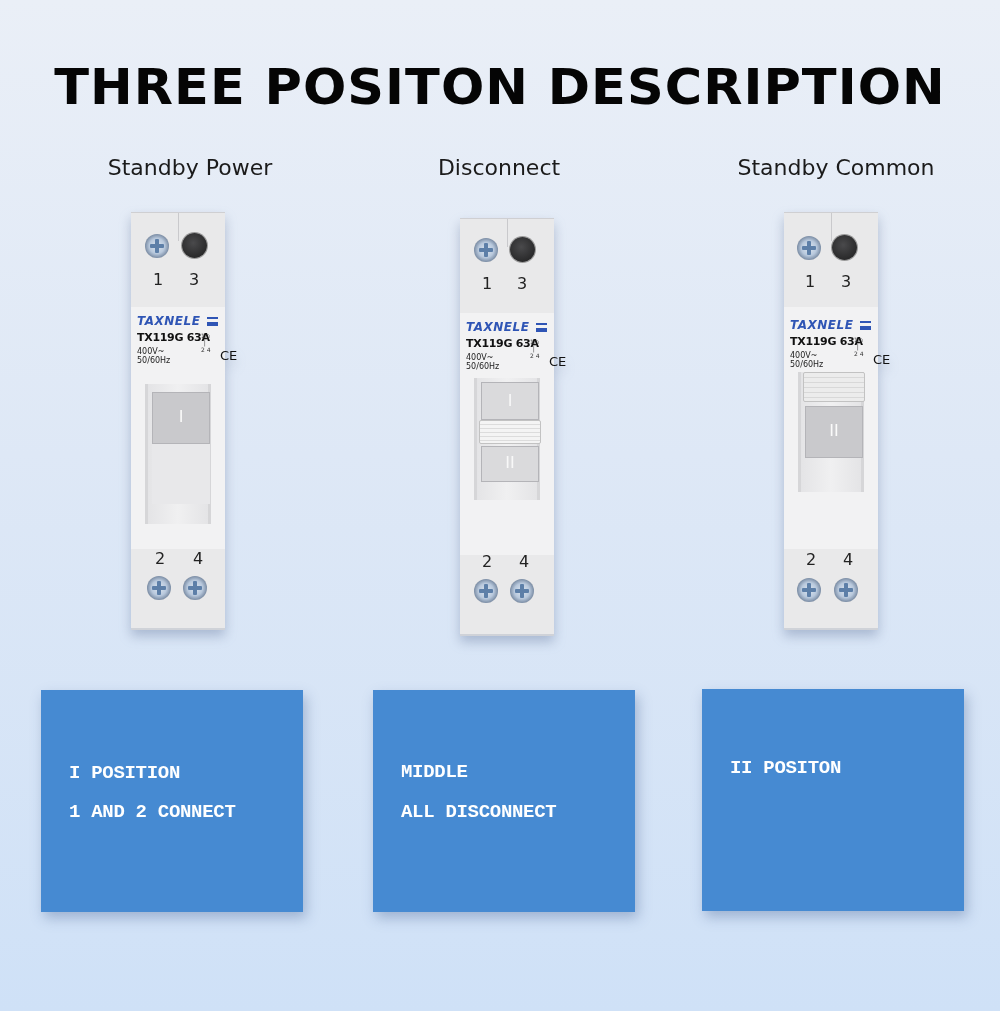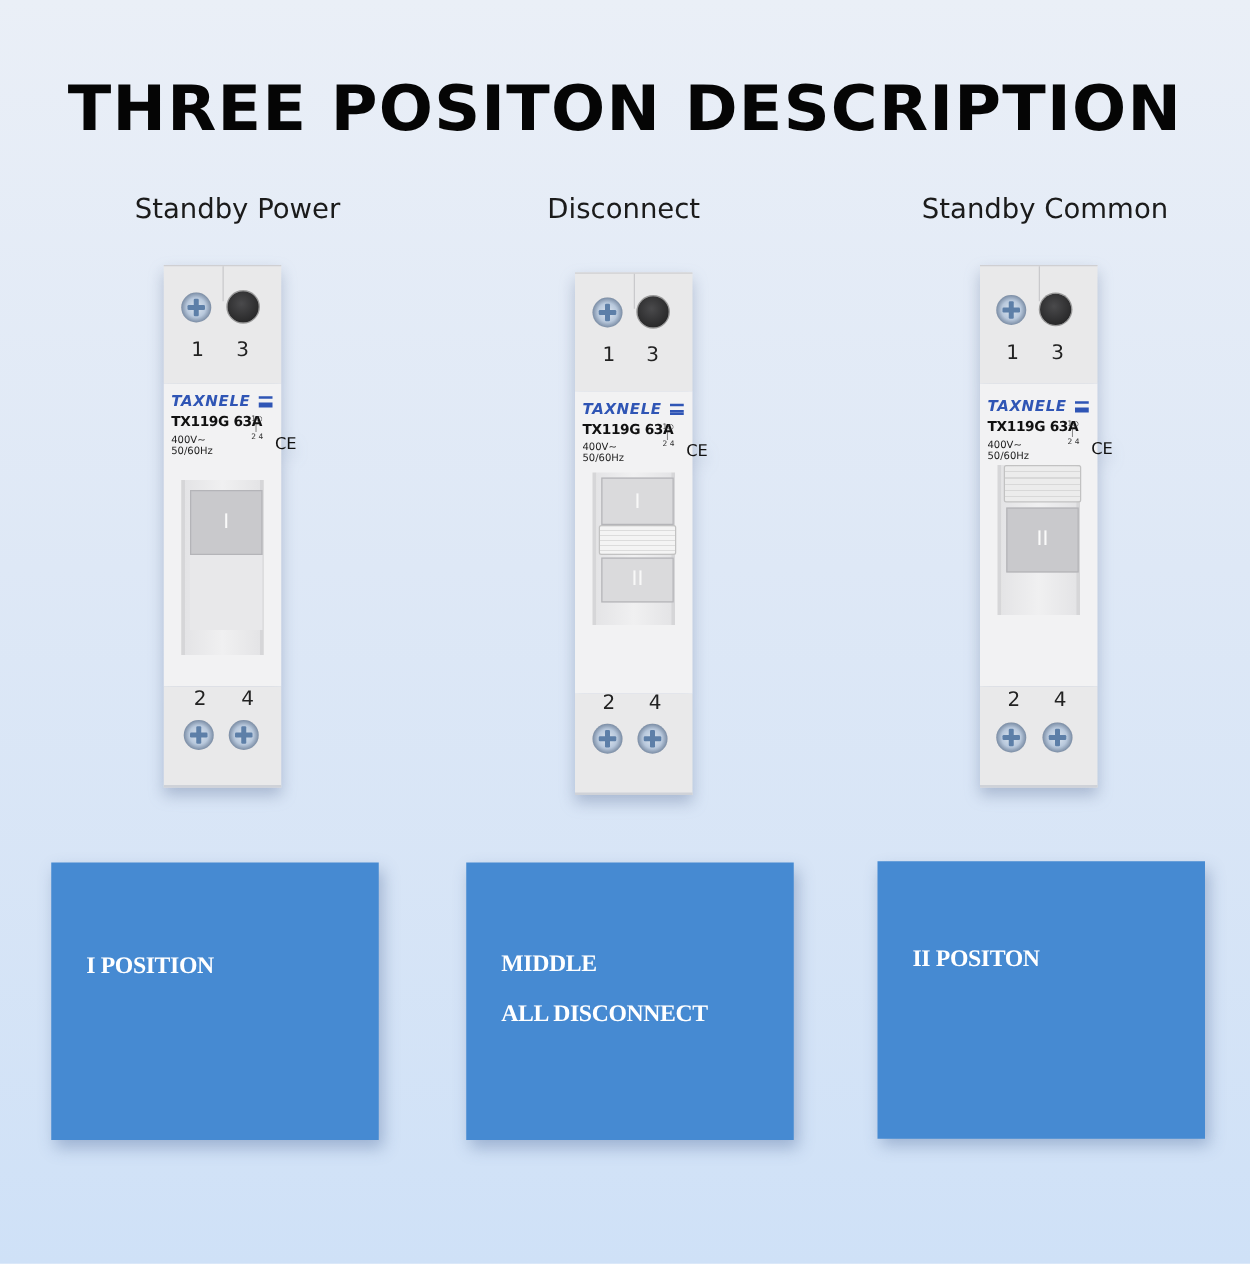--- a/index.html
+++ b/index.html
@@ -84,21 +84,21 @@
       border: 1px solid #c2c2c2; border-radius: 2px;
     }
     
     .box {
       position: absolute; top: 690px; width: 262px; height: 222px;
       background: #468ad2;
       box-shadow: 3px 6px 12px rgba(60,90,140,0.35);
     }
     .box-line {
       position: absolute; left: 28px; color: #ffffff; font-size: 19px; font-weight: bold;
-      font-family: Liberation Serif, serif; letter-spacing: -0.3px;
+      font-family: Liberation Mono, monospace; letter-spacing: -0.3px;
     }
   </style>
 </head>
 <body>
 
 <div class="title">THREE POSITON DESCRIPTION</div>
 
 <div class="col-label" style="left:60px;">Standby Power</div>
 <div class="col-label" style="left:369px;">Disconnect</div>
 <div class="col-label" style="left:706px;">Standby Common</div>
@@ -179,20 +179,21 @@
     </div>
   </div>
   <div class="term-num" style="left:22px; top:338px;">2</div>
   <div class="term-num" style="left:59px; top:338px;">4</div>
   <div class="screw" style="left:13px; top:366px;"></div>
   <div class="screw" style="left:50px; top:366px;"></div>
 </div>
 
 <div class="box" style="left:41px;">
   <div class="box-line" style="top:72px;">I POSITION</div>
+  <div class="box-line" style="top:111px;">1 AND 2 CONNECT</div>
 </div>
 <div class="box" style="left:373px;">
   <div class="box-line" style="top:71px;">MIDDLE</div>
   <div class="box-line" style="top:111px;">ALL DISCONNECT</div>
 </div>
 <div class="box" style="left:702px; top:689px;">
   <div class="box-line" style="top:68px;">II POSITON</div>
 </div>
 
 </body></html>

